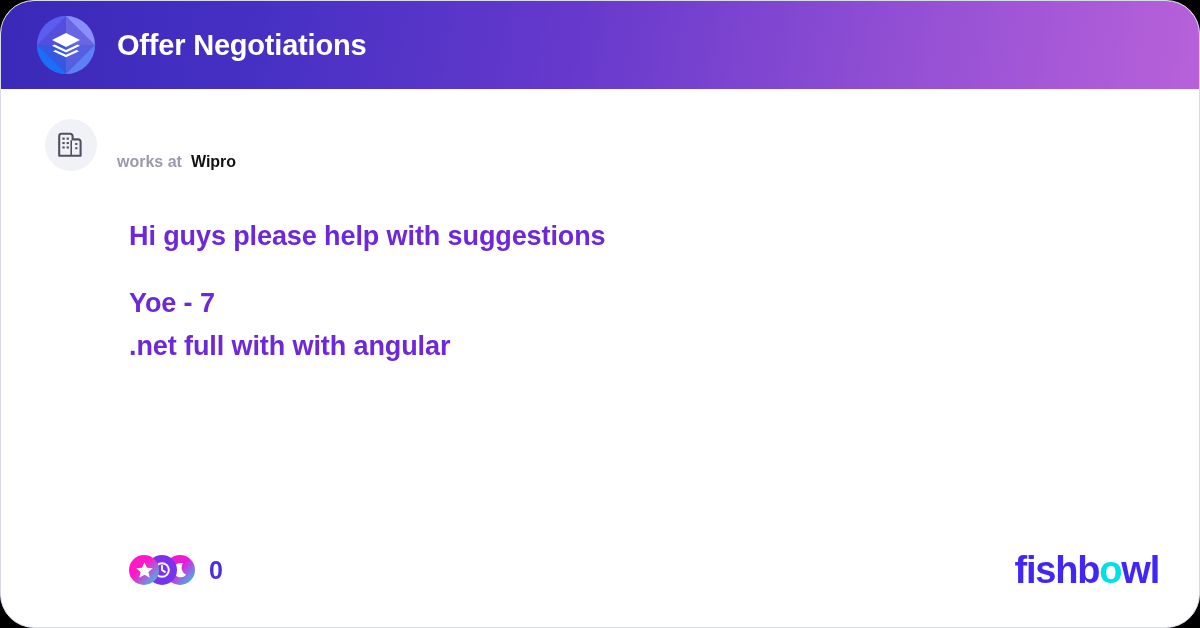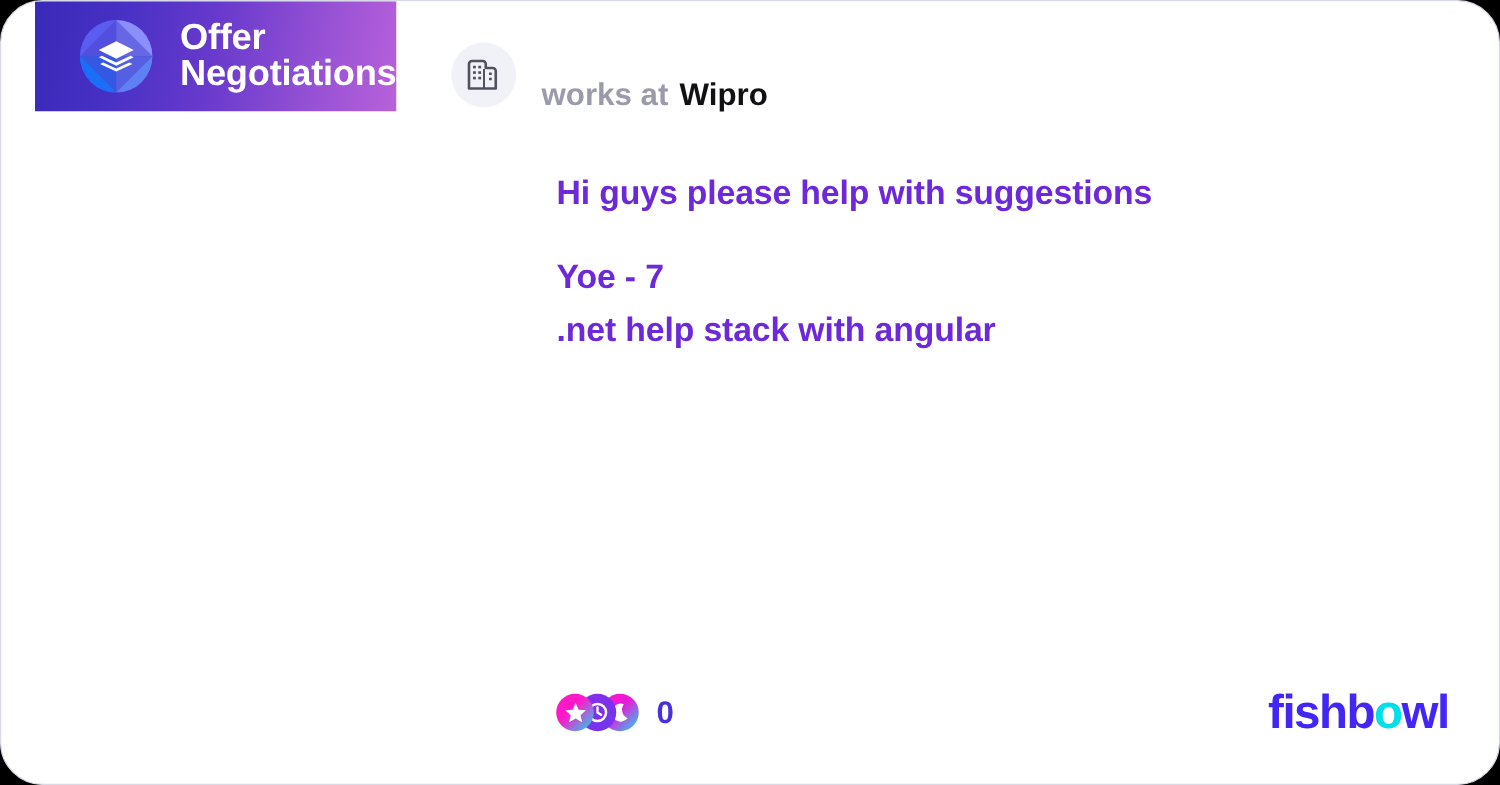--- a/index.html
+++ b/index.html
@@ -17,22 +17,21 @@
     position: absolute;
     left: 0;
     top: 0;
     width: 1200px;
     height: 628px;
     background: #ffffff;
     border-radius: 34px;
     border: 1px solid #d8dae8;
     overflow: hidden;
     display: flex;
-    flex-direction: row;
-    padding-left: 27px;
+    flex-direction: column;
   }
 
   
   .header {
     height: 88px;
     flex: 0 0 88px;
     background: linear-gradient(100deg, #3a29b8 0%, #4630c4 22%, #6639cc 48%, #9450d4 76%, #b861da 100%);
     display: flex;
     align-items: center;
     padding-left: 36px;
@@ -88,21 +87,21 @@
     width: 52px;
     height: 52px;
     flex: 0 0 52px;
     border-radius: 50%;
     background: #f1f2f7;
     display: flex;
     align-items: center;
     justify-content: center;
   }
   .works-text {
-    font-size: 25px;
+    font-size: 16px;
     line-height: 1;
     white-space: nowrap;
     margin-top: 33px;
   }
   .works-label { color: #9b9aab; font-weight: bold; }
   .works-company { color: #111114; font-weight: bold; margin-left: 9px; }
 
   
   .post {
     margin-top: 44px;
@@ -202,21 +201,21 @@
       </div>
       <div class="works-text">
         <span class="works-label">works at</span><span class="works-company">Wipro</span>
       </div>
     </div>
 
     <div class="post">
       <div>Hi guys please help with suggestions</div>
       <span class="blank"></span>
       <div>Yoe - 7</div>
-      <div>.net help stack with angular</div>
+      <div>.net full with with angular</div>
     </div>
 
     <div class="footer">
 
       <div class="reactions">
         <div class="react-stack">
           <span class="react">
             <svg width="19" height="19" viewBox="0 0 20 20" aria-hidden="true">
               <path d="M10 1.4 L12.6 7.1 L18.7 7.6 L14.1 11.7 L15.5 17.7 L10 14.5 L4.5 17.7 L5.9 11.7 L1.3 7.6 L7.4 7.1 Z" fill="#ffffff"></path>
             </svg>

